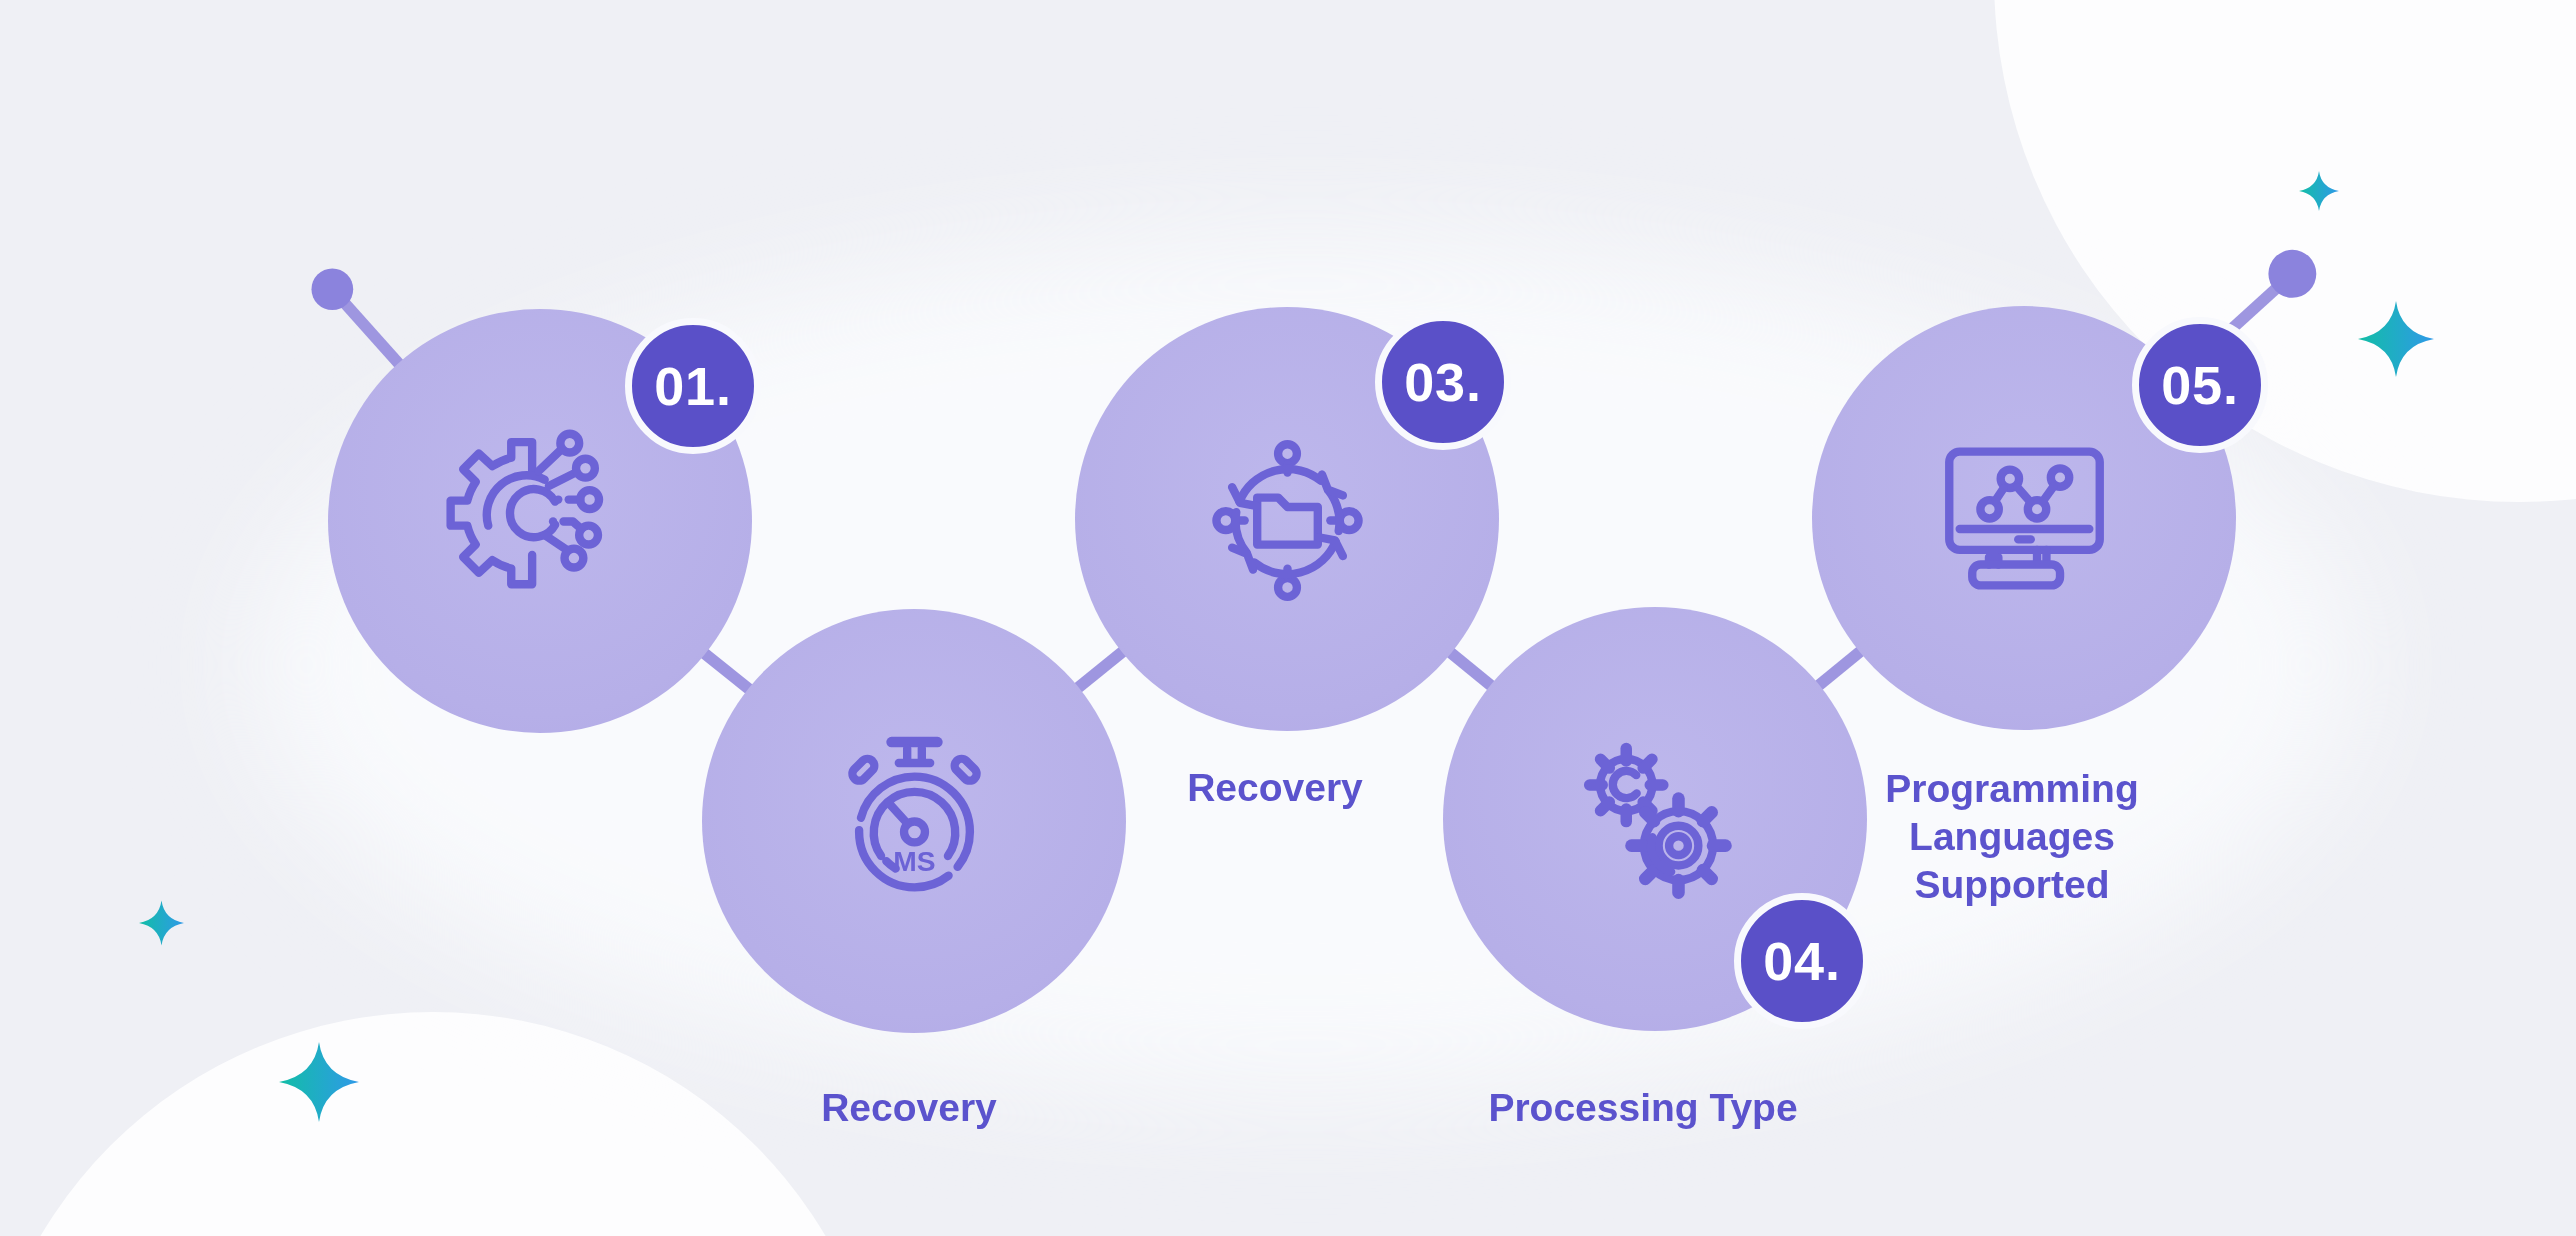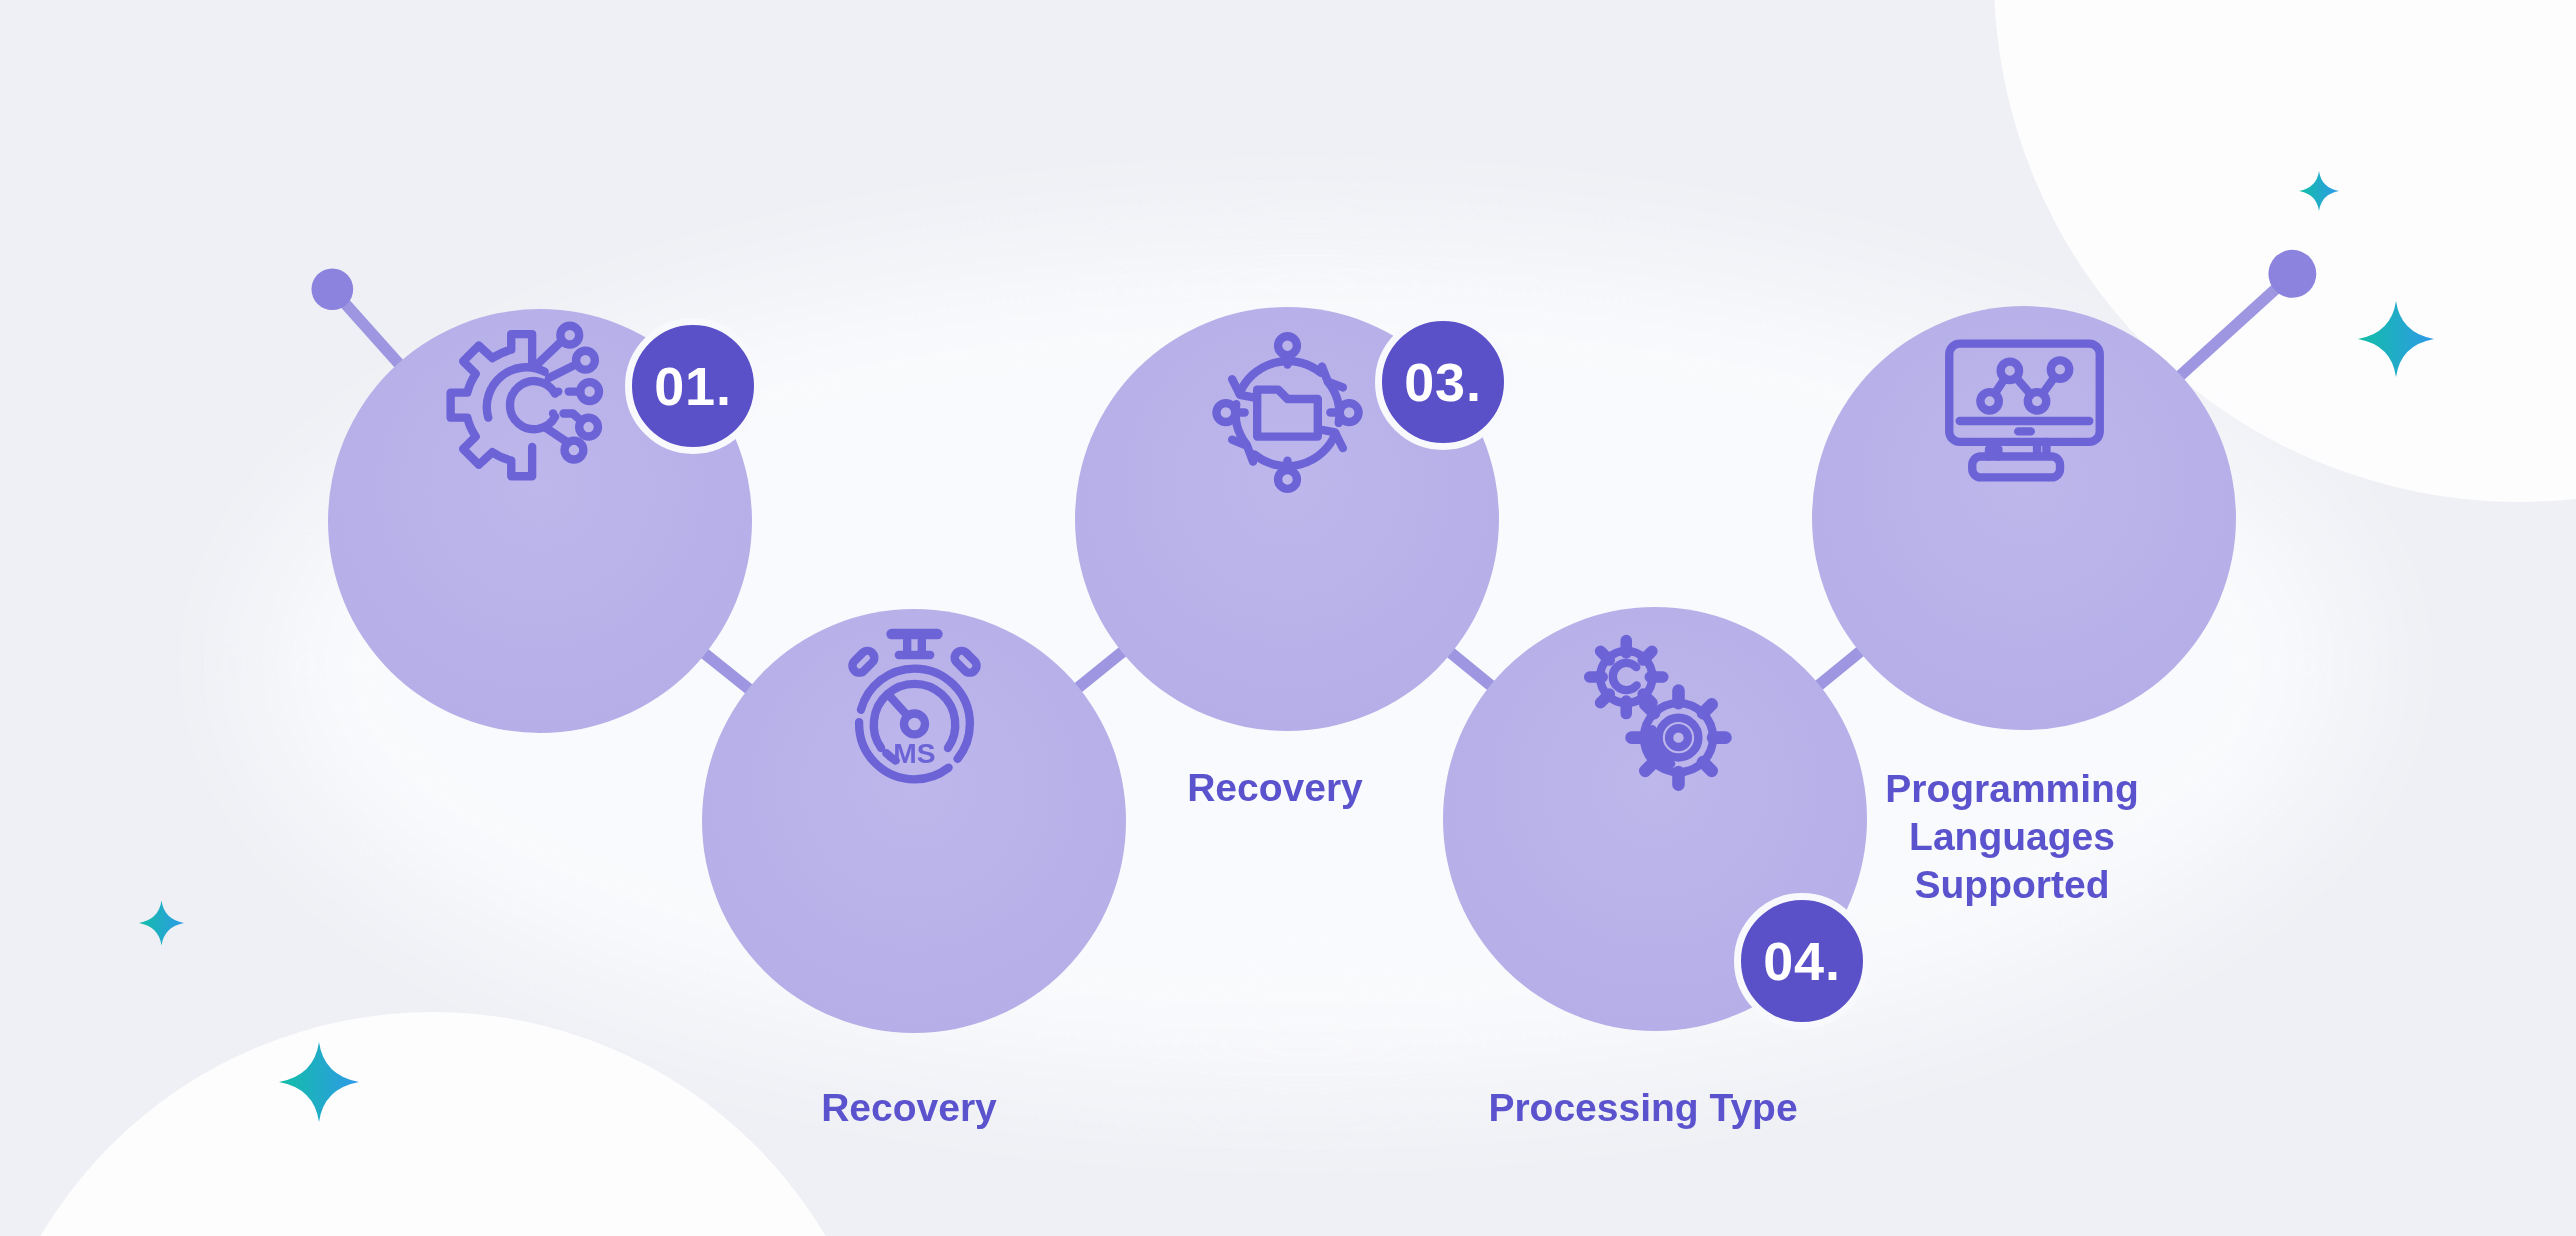--- a/index.html
+++ b/index.html
@@ -11,21 +11,21 @@
   .blob{position:absolute;border-radius:50%;background:#fdfdfe;}
   .softband{position:absolute;left:255px;top:240px;width:2102px;height:850px;
     border-radius:50%;background:rgba(252,253,255,0.75);filter:blur(62px);}
   .page-title{
     position:absolute;left:0;top:70px;width:100%;text-align:center;
     font-size:56px;font-weight:700;color:#7069da;letter-spacing:0.4px;line-height:62px;
   }
   .step-circle{
     position:absolute;width:424px;height:424px;border-radius:50%;
     background:radial-gradient(circle at 50% 42%, #bdb7ec 0%, #b6afe8 70%, #b1a9e6 100%);
-    display:flex;justify-content:center;
+    display:flex;align-items:center;justify-content:center;
   }
   .badge{
     position:absolute;width:122px;height:122px;border-radius:50%;
     background:#5a50c8;border:7.7px solid #f8f9fd;
     display:flex;align-items:center;justify-content:center;
     color:#ffffff;font-size:54px;font-weight:800;letter-spacing:0.8px;
   }
   .step-label{
     position:absolute;text-align:center;color:#5b53cd;
     font-size:39px;font-weight:700;line-height:48px;
@@ -177,20 +177,23 @@
       <circle class="st" cx="33.3" cy="45.6" r="4.4"></circle>
       <circle class="st" cx="43" cy="31" r="4.4"></circle>
       <circle class="st" cx="56" cy="45.6" r="4.4"></circle>
       <circle class="st" cx="67" cy="30.4" r="4.4"></circle>
       <path class="st" d="M36.3,41.1 L40,35.5 M46.6,35 L52.4,41.6 M59.2,41.2 L63.8,34.8"></path>
       <path class="st" d="M56,65 V71.5 M60.5,65 V71.5"></path>
       <path class="st" d="M33,72 V68.5 H37.5 V72"></path>
       <rect class="st" x="25" y="72" width="42" height="10" rx="4"></rect>
     </svg>
   </div>
+  <div class="badge" style="left:2132px;top:317px;">
+    <span>05.</span>
+  </div>
   <div class="step-label" style="left:1873px;top:765px;width:278px;">Programming Languages Supported</div>
 
   <svg class="sparkle" style="left:2299px;top:170px;" width="40" height="42" viewBox="0 0 100 100">
     <path d="M50,0 Q56,42 100,50 Q56,58 50,100 Q44,58 0,50 Q44,42 50,0 Z" fill="url(#sparkGrad)"></path>
   </svg>
   <svg class="sparkle" style="left:2356px;top:301px;" width="80" height="76" viewBox="0 0 100 100">
     <path d="M50,0 Q56,42 100,50 Q56,58 50,100 Q44,58 0,50 Q44,42 50,0 Z" fill="url(#sparkGrad)"></path>
   </svg>
   <svg class="sparkle" style="left:139px;top:899px;" width="45" height="48" viewBox="0 0 100 100">
     <path d="M50,0 Q56,42 100,50 Q56,58 50,100 Q44,58 0,50 Q44,42 50,0 Z" fill="url(#sparkGrad)"></path>

